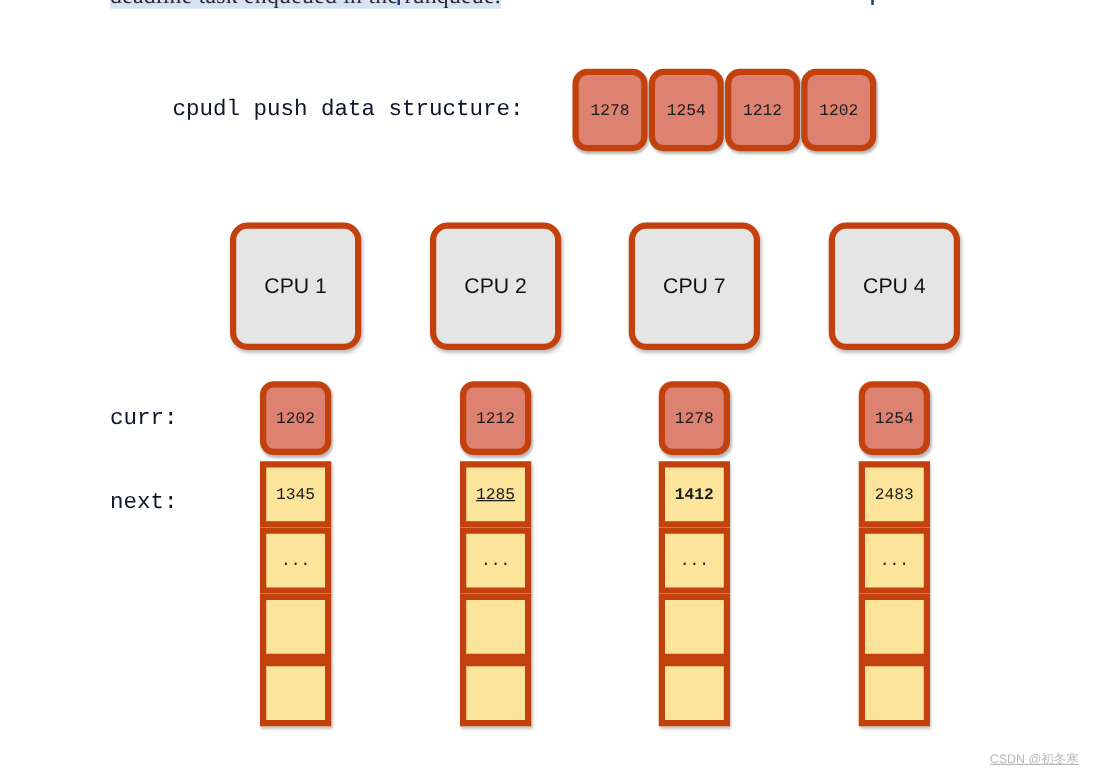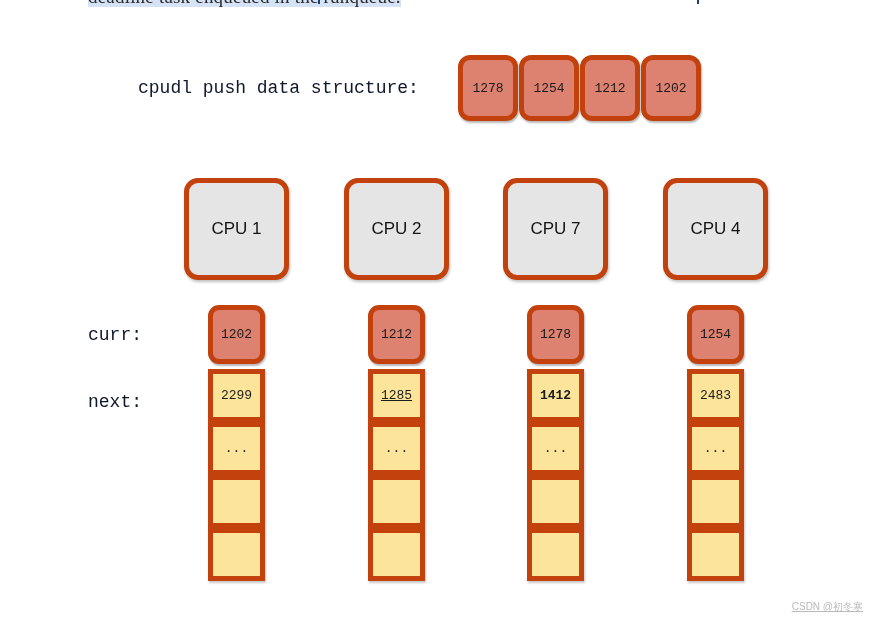--- a/index.html
+++ b/index.html
@@ -137,21 +137,21 @@
 
 <div class="box cpu-box" style="left:184px;">CPU 1</div>
 <div class="box cpu-box" style="left:344px;">CPU 2</div>
 <div class="box cpu-box" style="left:503px;">CPU 7</div>
 <div class="box cpu-box" style="left:663px;">CPU 4</div>
 
 <div class="mono-label" style="left:88px; top:325px;">curr:</div>
 <div class="mono-label" style="left:88px; top:392px;">next:</div>
 
 <div class="box curr-box" style="left:208px;">1202</div>
-<div class="box next-cell" style="left:208px; top:369px;">2299</div>
+<div class="box next-cell" style="left:208px; top:369px;">1345</div>
 <div class="box next-cell" style="left:208px; top:422px;">...</div>
 <div class="box next-cell" style="left:208px; top:475px;"></div>
 <div class="box next-cell" style="left:208px; top:528px;"></div>
 
 <div class="box curr-box" style="left:368px;">1212</div>
 <div class="box next-cell" style="left:368px; top:369px;text-decoration:underline;">1285</div>
 <div class="box next-cell" style="left:368px; top:422px;">...</div>
 <div class="box next-cell" style="left:368px; top:475px;"></div>
 <div class="box next-cell" style="left:368px; top:528px;"></div>
 

